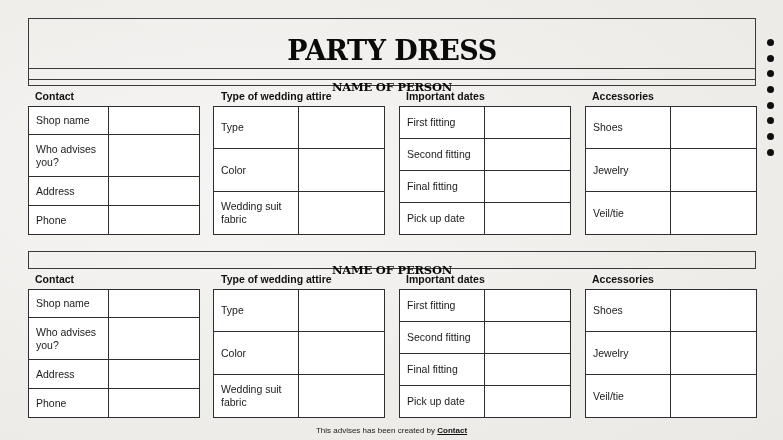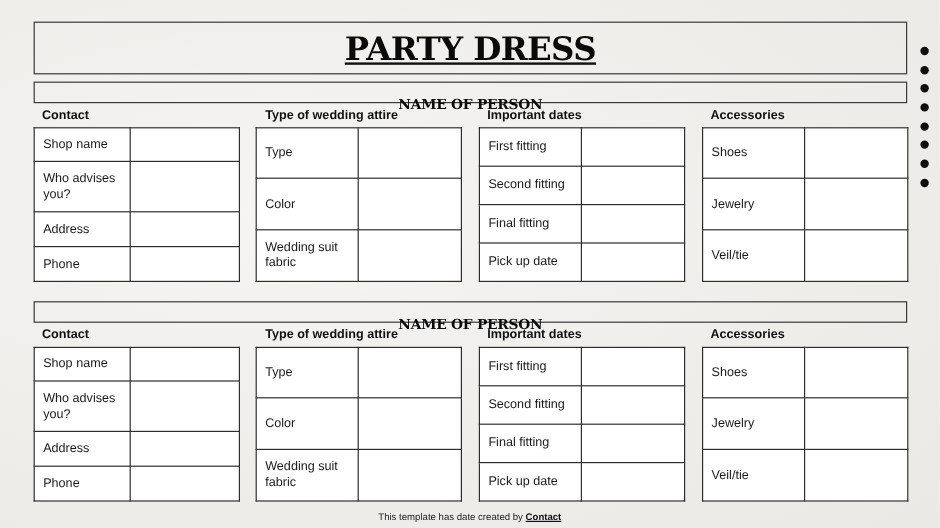--- a/index.html
+++ b/index.html
@@ -5,23 +5,23 @@
   * { box-sizing: border-box; margin: 0; padding: 0; }
   html, body { width: 783px; height: 440px; overflow: hidden; }
   body {
     background: #f1efec;
     background-image: radial-gradient(ellipse at 30% 40%, #f6f5f3 0%, #efedea 60%, #ebe9e6 100%);
     font-family: "Liberation Sans", "DejaVu Sans", sans-serif;
     color: #111;
     position: relative;
   }
   .title-box {
-    position: absolute; left: 28px; top: 18px; width: 728px; height: 44px;
+    position: absolute; left: 28px; top: 18px; width: 728px; height: 62px;
     border: 1.3px solid #3a3a3a;
-    display: flex; align-items: center; justify-content: center; text-decoration: underline;
+    display: flex; align-items: center; justify-content: center;
   }
   .title-box h1 {
     font-family: "DejaVu Serif", "Liberation Serif", serif;
     font-weight: 900; font-size: 27px; letter-spacing: -0.5px;
     color: #0a0a0a; padding-top: 2px;
   }
   .name-bar {
     position: absolute; left: 28px; width: 728px; height: 18px;
     border: 1.3px solid #3a3a3a;
     display: flex; align-items: center; justify-content: center;
@@ -269,15 +269,15 @@
     <td class="value"></td>
   </tr>
   <tr style="height:43px">
     <td>Veil/tie</td>
     <td class="value"></td>
   </tr>
 </tbody>
   </table>
 
 <div class="footer">
-  <span>This template has date created by</span>
+  <span>This advises has been created by</span>
   <a>Contact</a>
 </div>
 
 </body></html>

